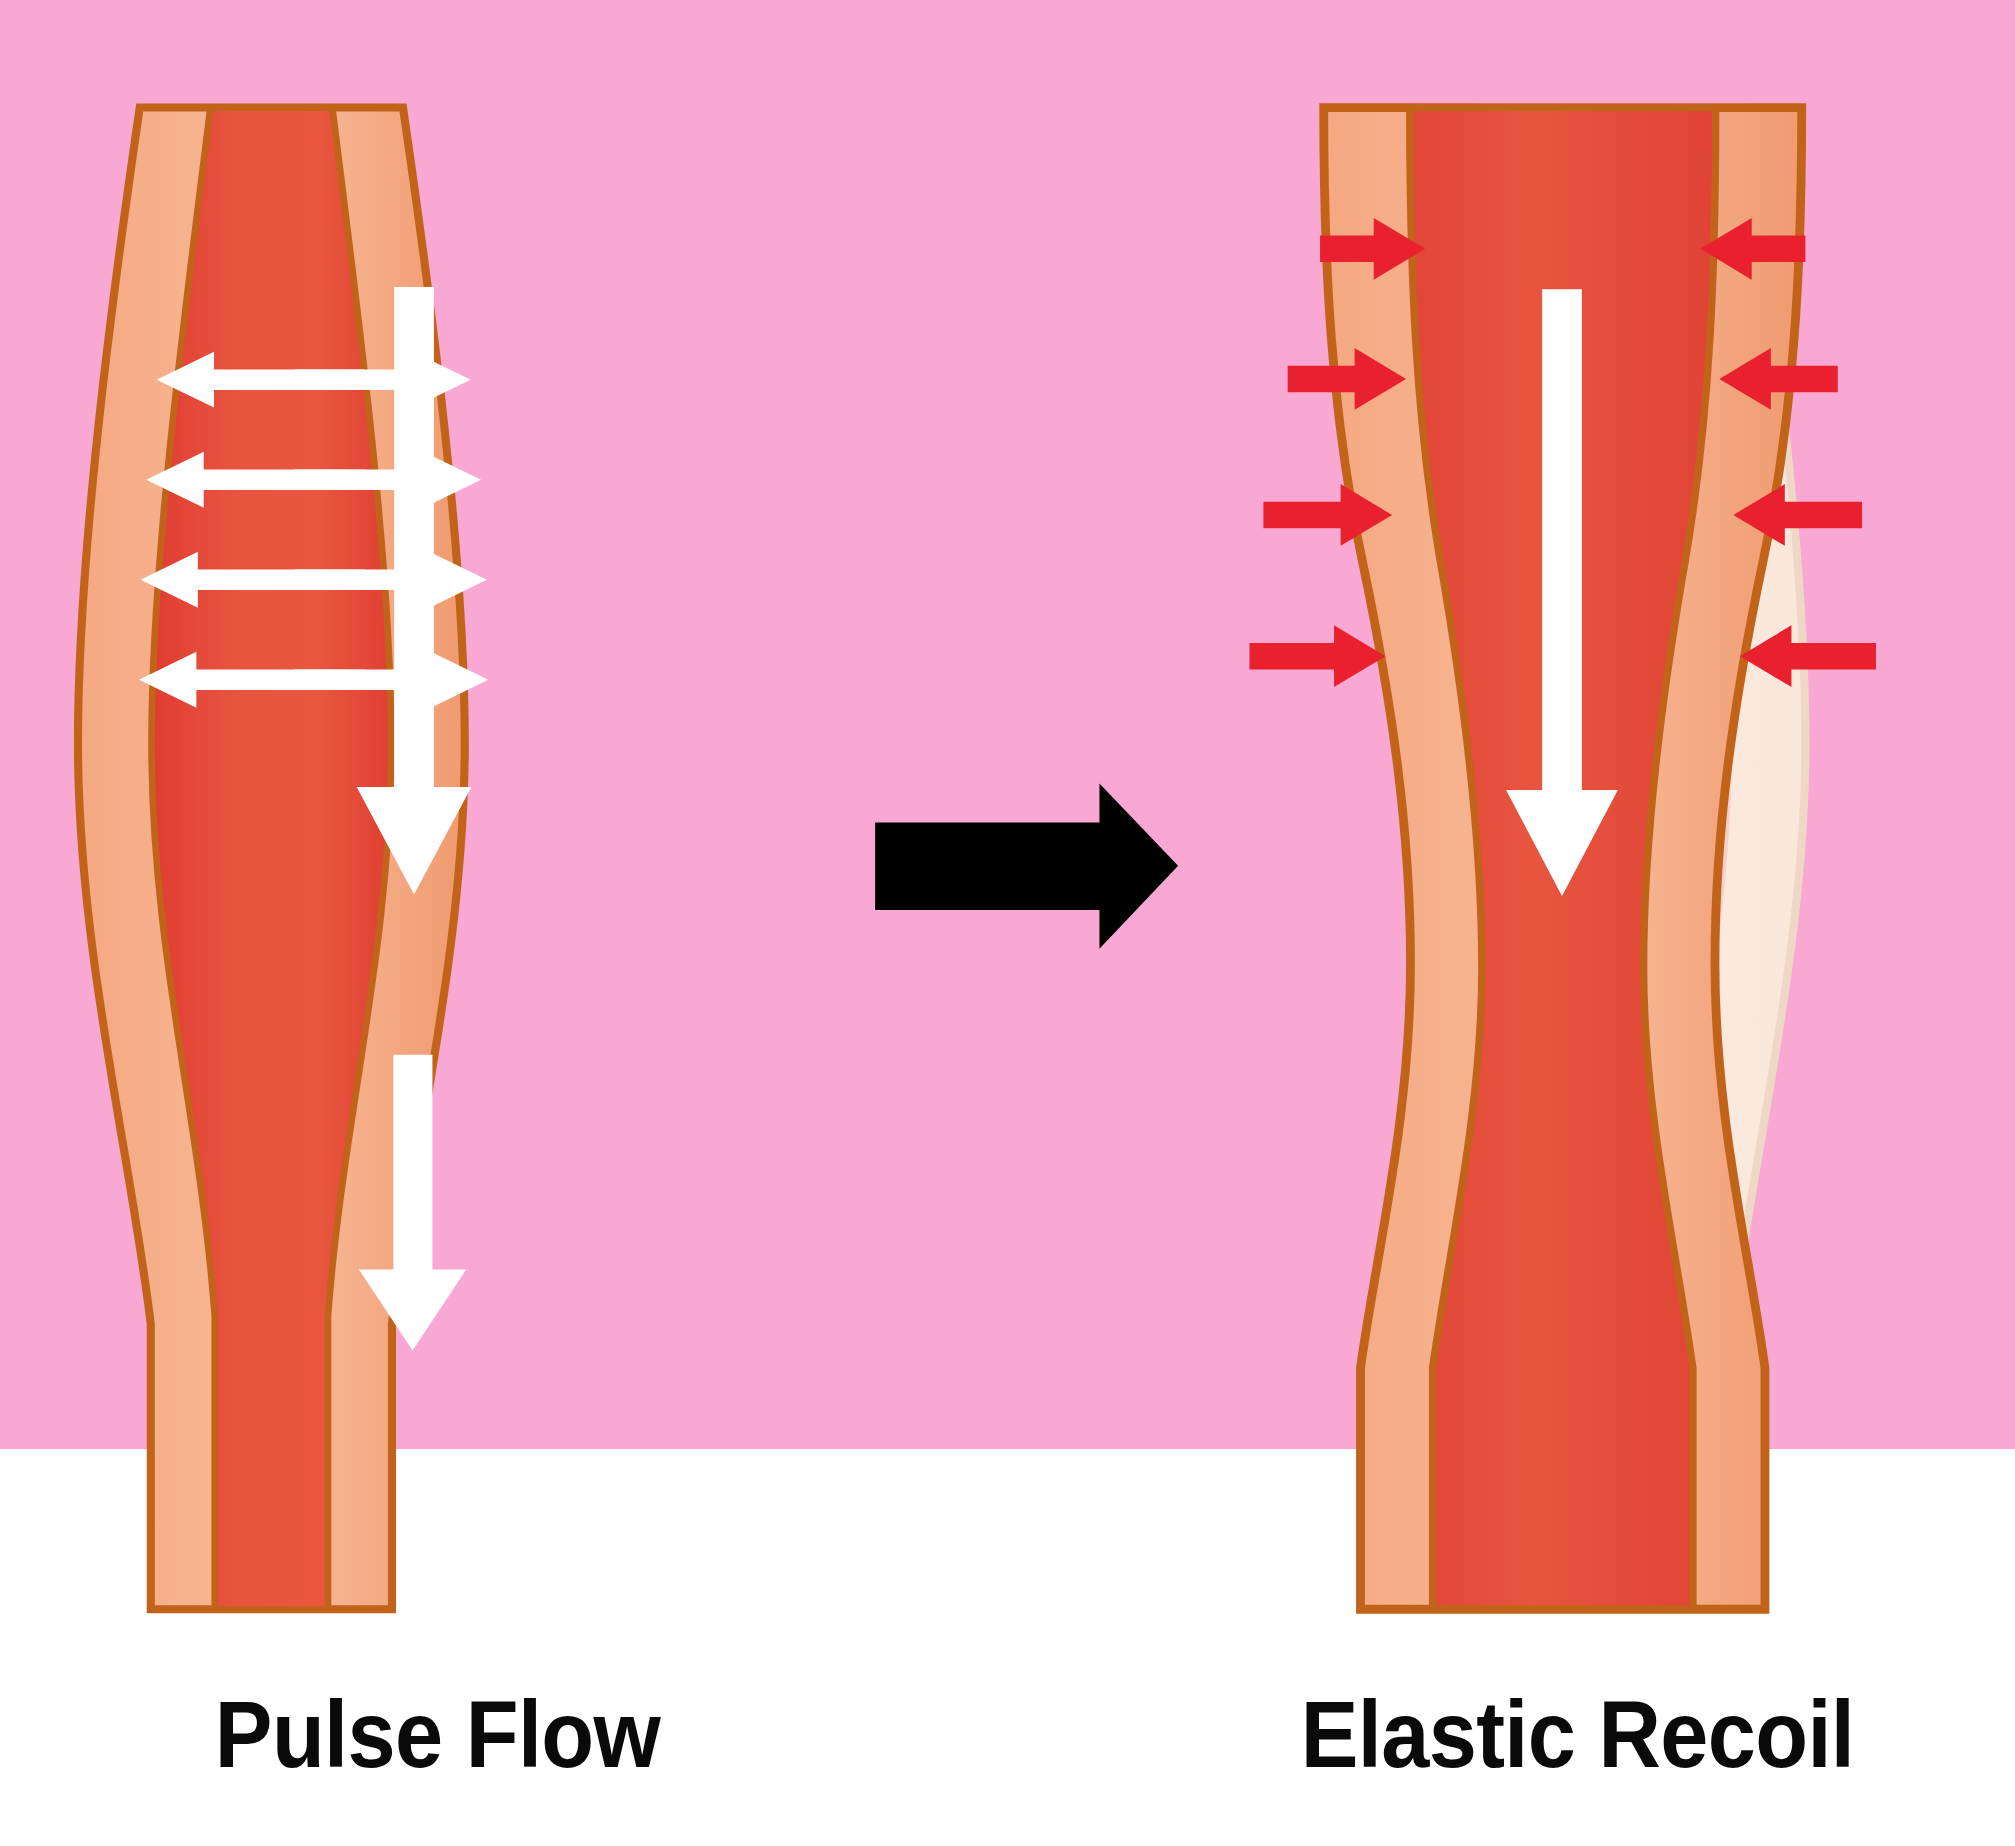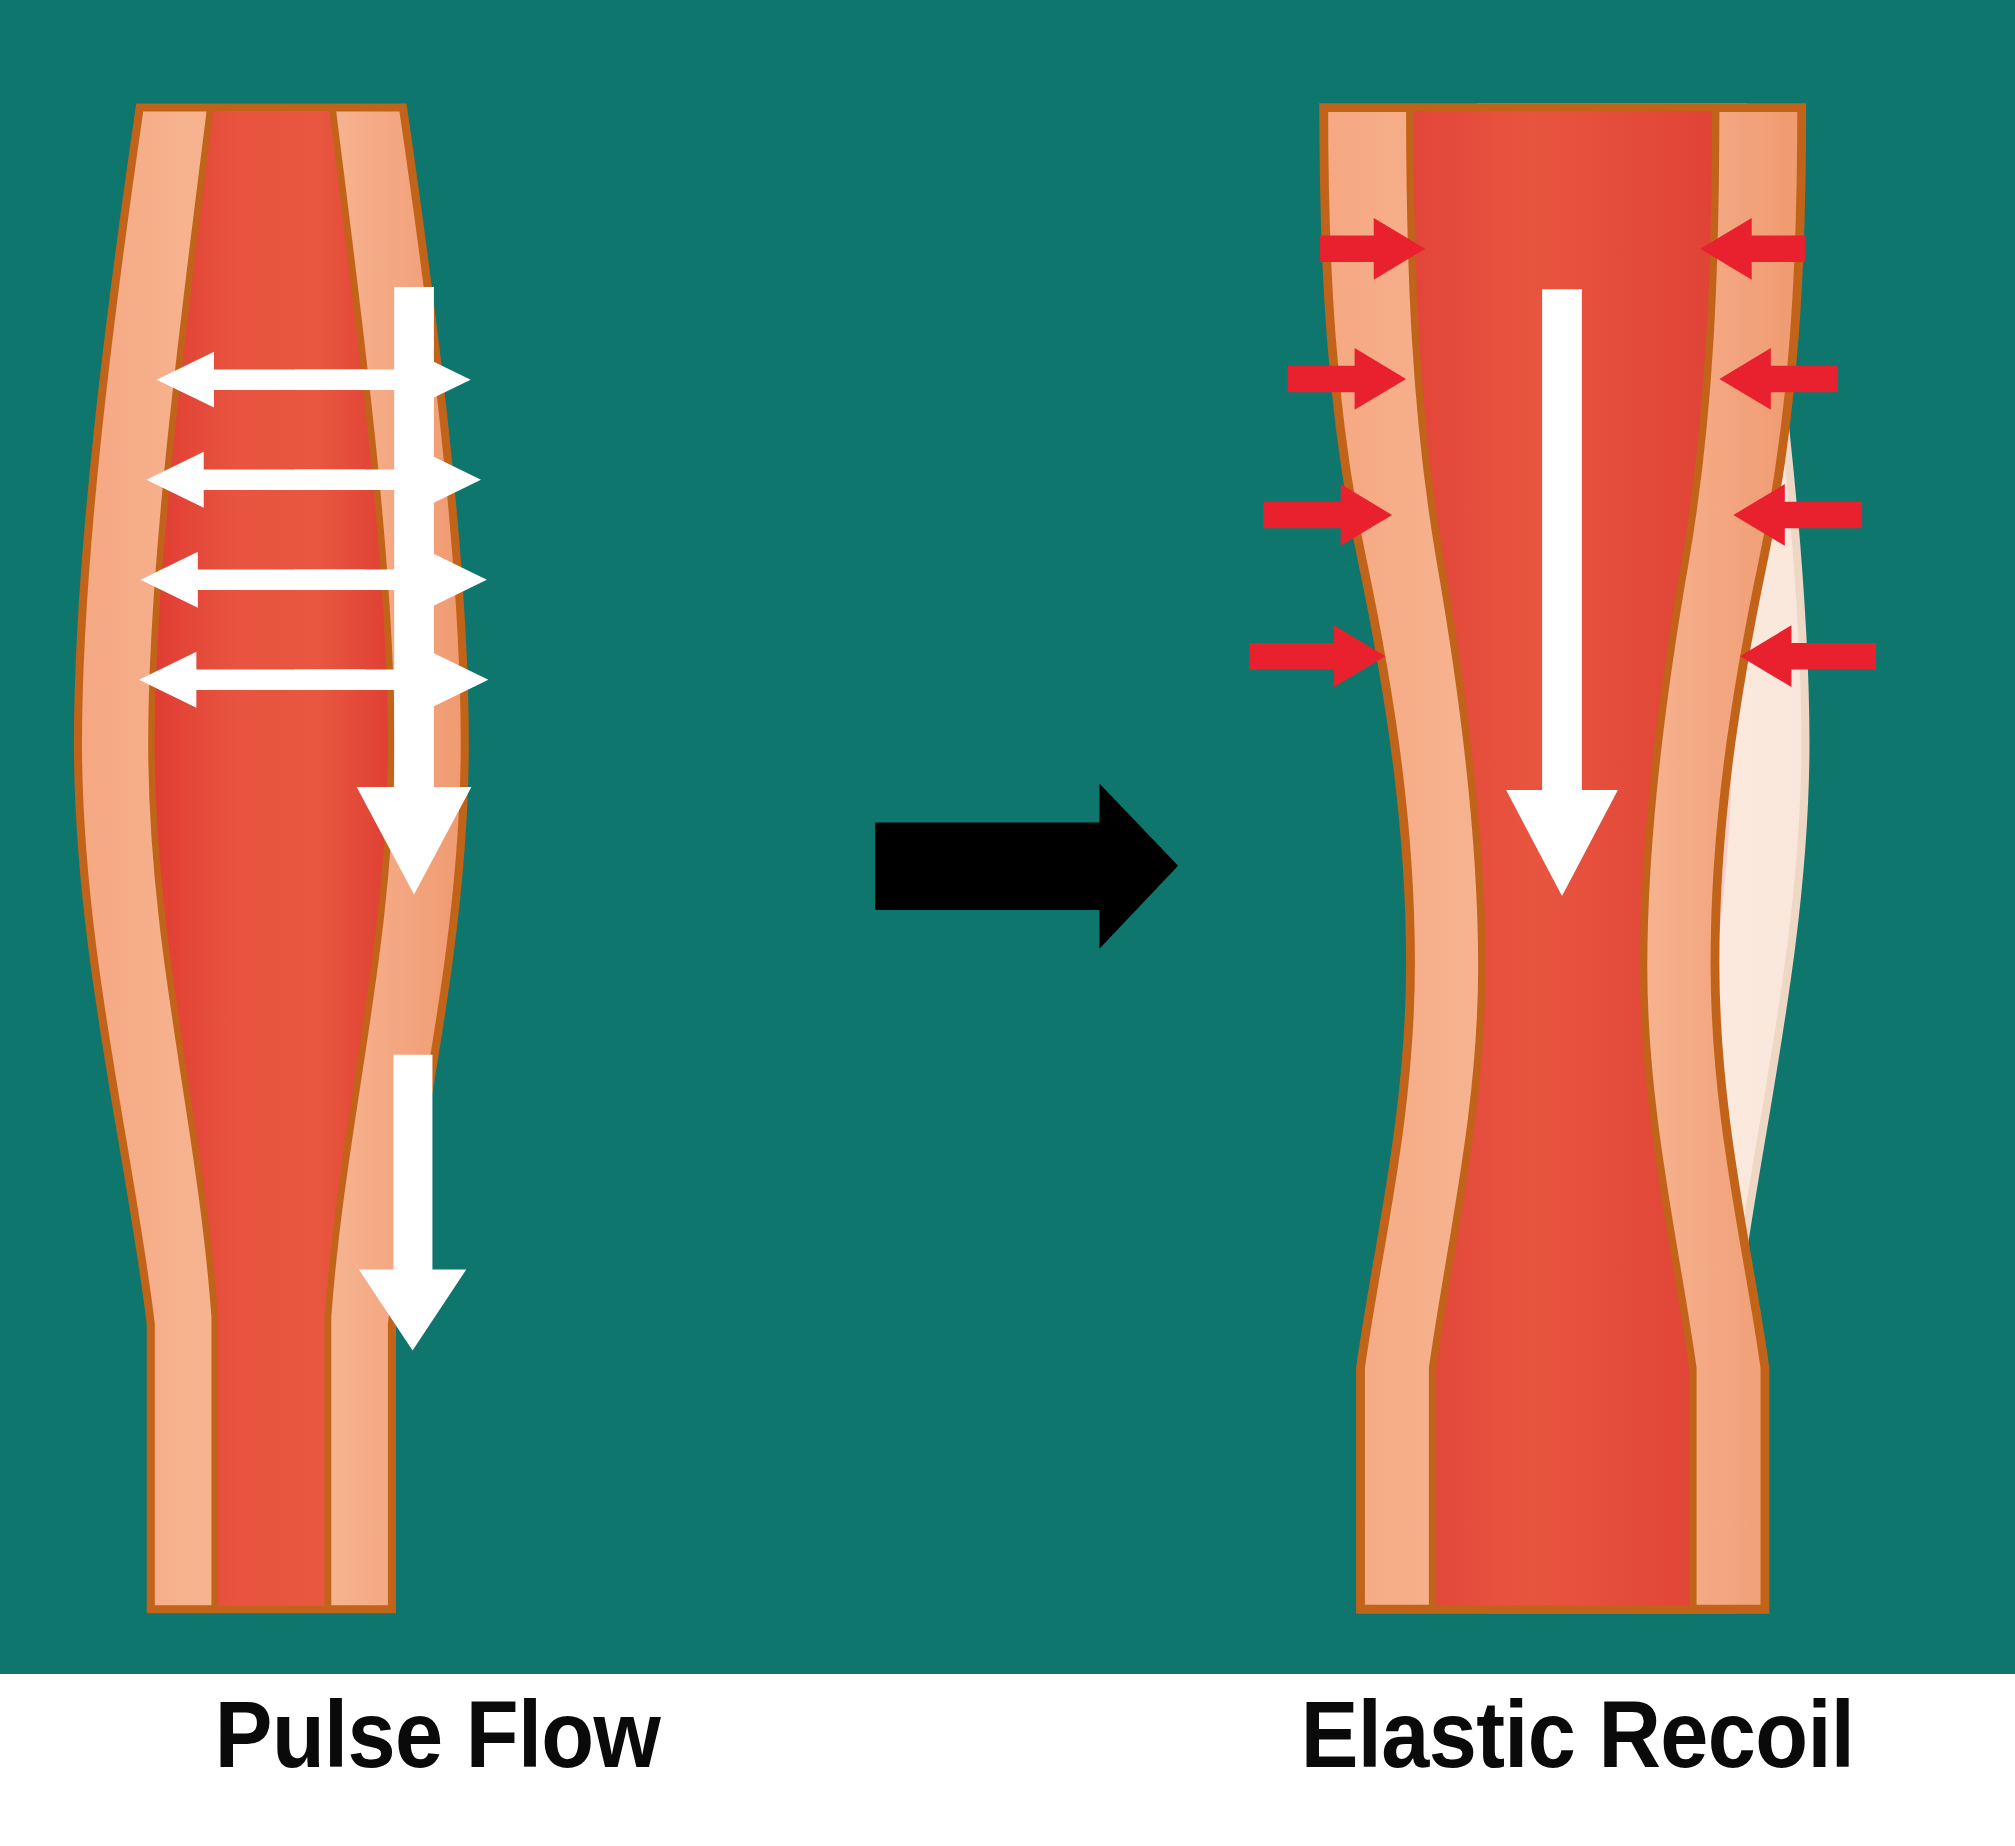--- a/index.html
+++ b/index.html
@@ -1,17 +1,17 @@
 <!DOCTYPE html>
 <html style="font-size:11.8px"><head>
 <meta charset="utf-8">
 <style>
   html,body{margin:0;padding:0;background:#ffffff;}
   body{width:2015px;height:1847px;overflow:hidden;font-family:"Liberation Sans",sans-serif;}
-  #stage{position:relative;width:2015px;height:1674px;background:#0f766e;}
+  #stage{position:relative;width:2015px;height:1449px;background:#f9a8d4;}
   #diagram{position:absolute;left:0;top:0;width:2015px;height:1847px;}
   .caption{
     position:absolute;
     font-family:"Liberation Sans",sans-serif;
     font-weight:bold;
     font-size:94px;
     color:#0a0a0a;
     letter-spacing:-0.7px;
     white-space:nowrap;
     transform:scaleX(0.92);

